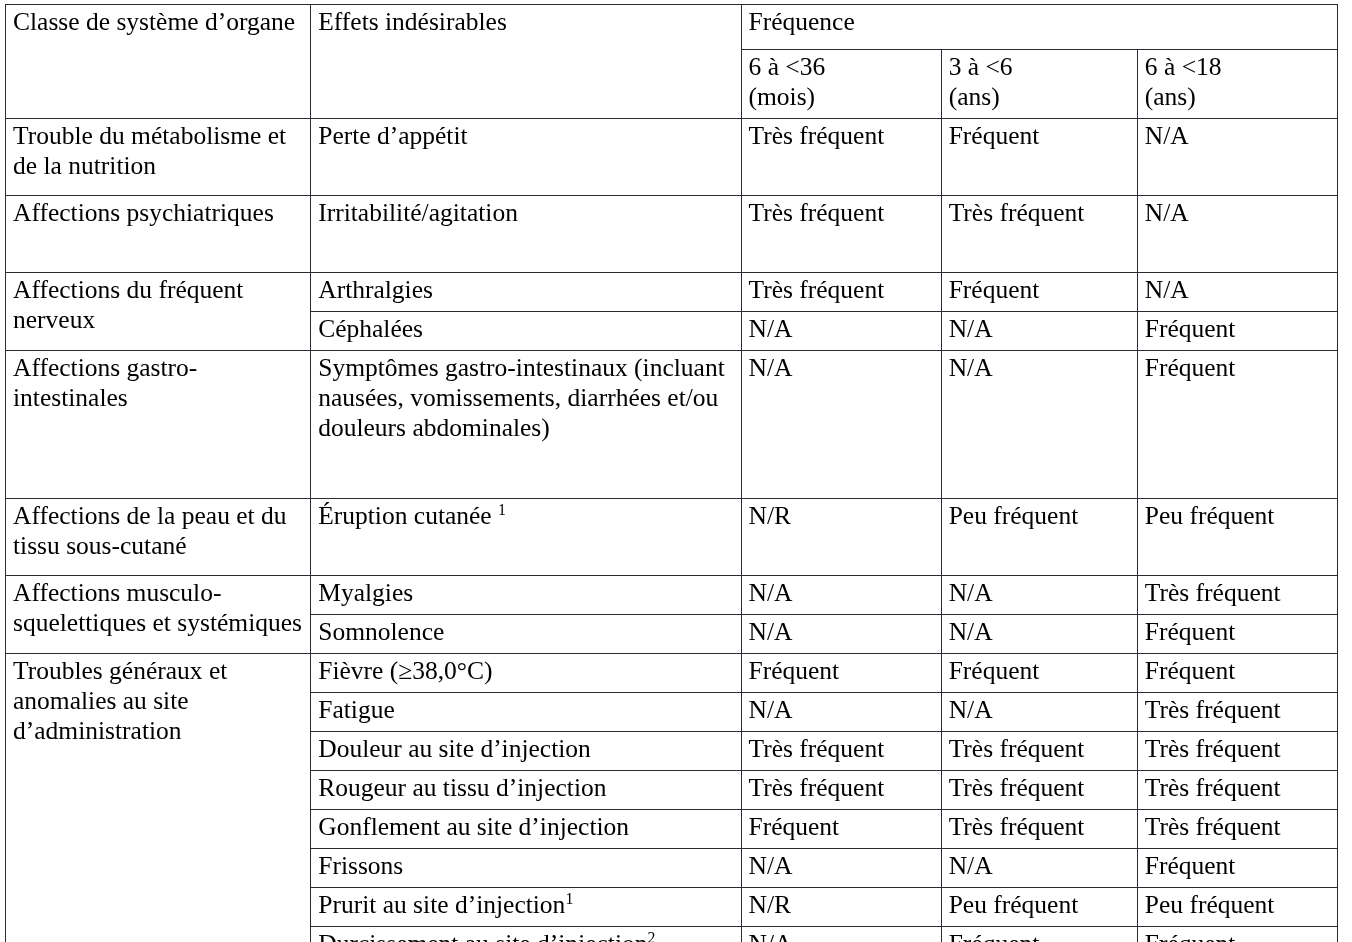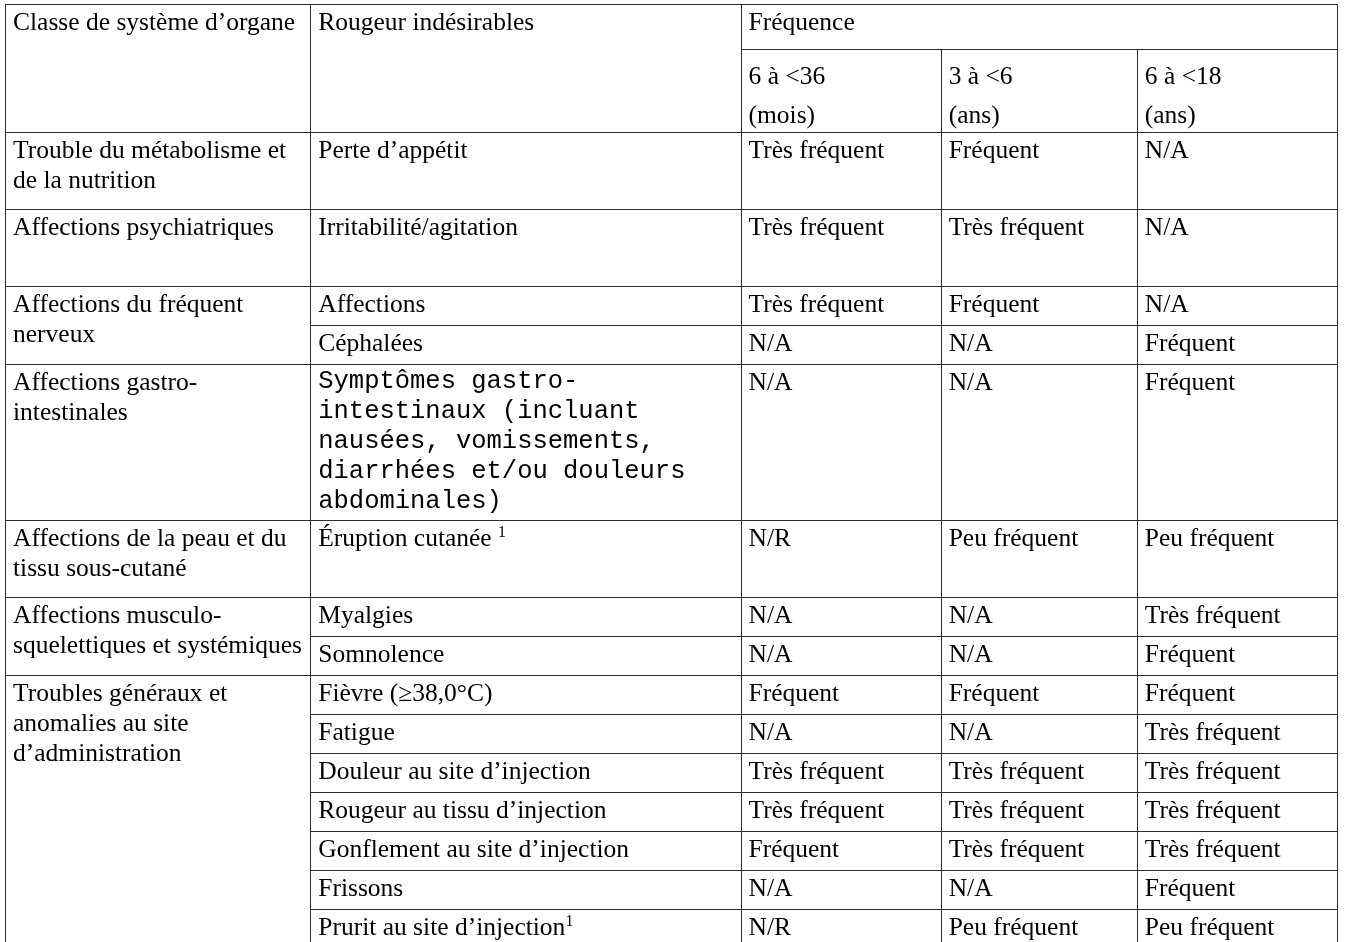--- a/index.html
+++ b/index.html
@@ -52,52 +52,52 @@
   .col-class   { width: 305px; }
   .col-effect  { width: 430px; }
   .col-f1      { width: 200px; }
   .col-f2      { width: 196px; }
   .col-f3      { width: 200px; }
 
   .h-span-title {
     height: 40px;
     border-radius: 17px;
   }
-  .sub-line { display: block; margin-top: 9px; }
+  .sub-line { display: block; }
 
   sup {
     font-size: 0.62em;
     vertical-align: super;
     line-height: 0;
   }
   .nowrap { white-space: nowrap; }
 
   
   .r-tall   { height: 72px; }
   .r-short  { height: 34px; }
-  .r-gi     { height: 143px; font-family: Liberation Mono, monospace; }
+  .r-gi     { height: 143px; }
   .r-skin   { height: 72px; }
   .r-hdr2   { height: 64px; }
 </style>
 </head>
 <body>
 
 <div class="page">
   <table class="ae-table">
     <colgroup>
       <col class="col-class">
       <col class="col-effect">
       <col class="col-f1">
       <col class="col-f2">
       <col class="col-f3">
     </colgroup>
     <thead>
       <tr>
         <th class="hdr-left" rowspan="2">Classe de système d’organe</th>
-        <th class="hdr" rowspan="2">Rougeur indésirables</th>
+        <th class="hdr" rowspan="2">Effets indésirables</th>
         <th class="hdr h-span-title" colspan="3">Fréquence</th>
       </tr>
       <tr>
         <th class="hdr r-hdr2">
           <span class="sub-line nowrap">6 à &lt;36</span>
           <span class="sub-line nowrap">(mois)</span>
         </th>
         <th class="hdr r-hdr2">
           <span class="sub-line nowrap">3 à &lt;6</span>
           <span class="sub-line nowrap">(ans)</span>
@@ -118,21 +118,21 @@
         </tr>
         <tr>
           <td rowspan="1">Affections psychiatriques</td>
           <td class="r-tall"><span>Irritabilité/agitation</span></td>
           <td>Très fréquent</td>
           <td>Très fréquent</td>
           <td>N/A</td>
         </tr>
         <tr>
           <td rowspan="2">Affections du fréquent nerveux</td>
-          <td class="r-short"><span>Affections</span></td>
+          <td class="r-short"><span>Arthralgies</span></td>
           <td>Très fréquent</td>
           <td>Fréquent</td>
           <td>N/A</td>
         </tr>
         <tr>
           <td class="r-short"><span>Céphalées</span></td>
           <td>N/A</td>
           <td>N/A</td>
           <td>Fréquent</td>
         </tr>

